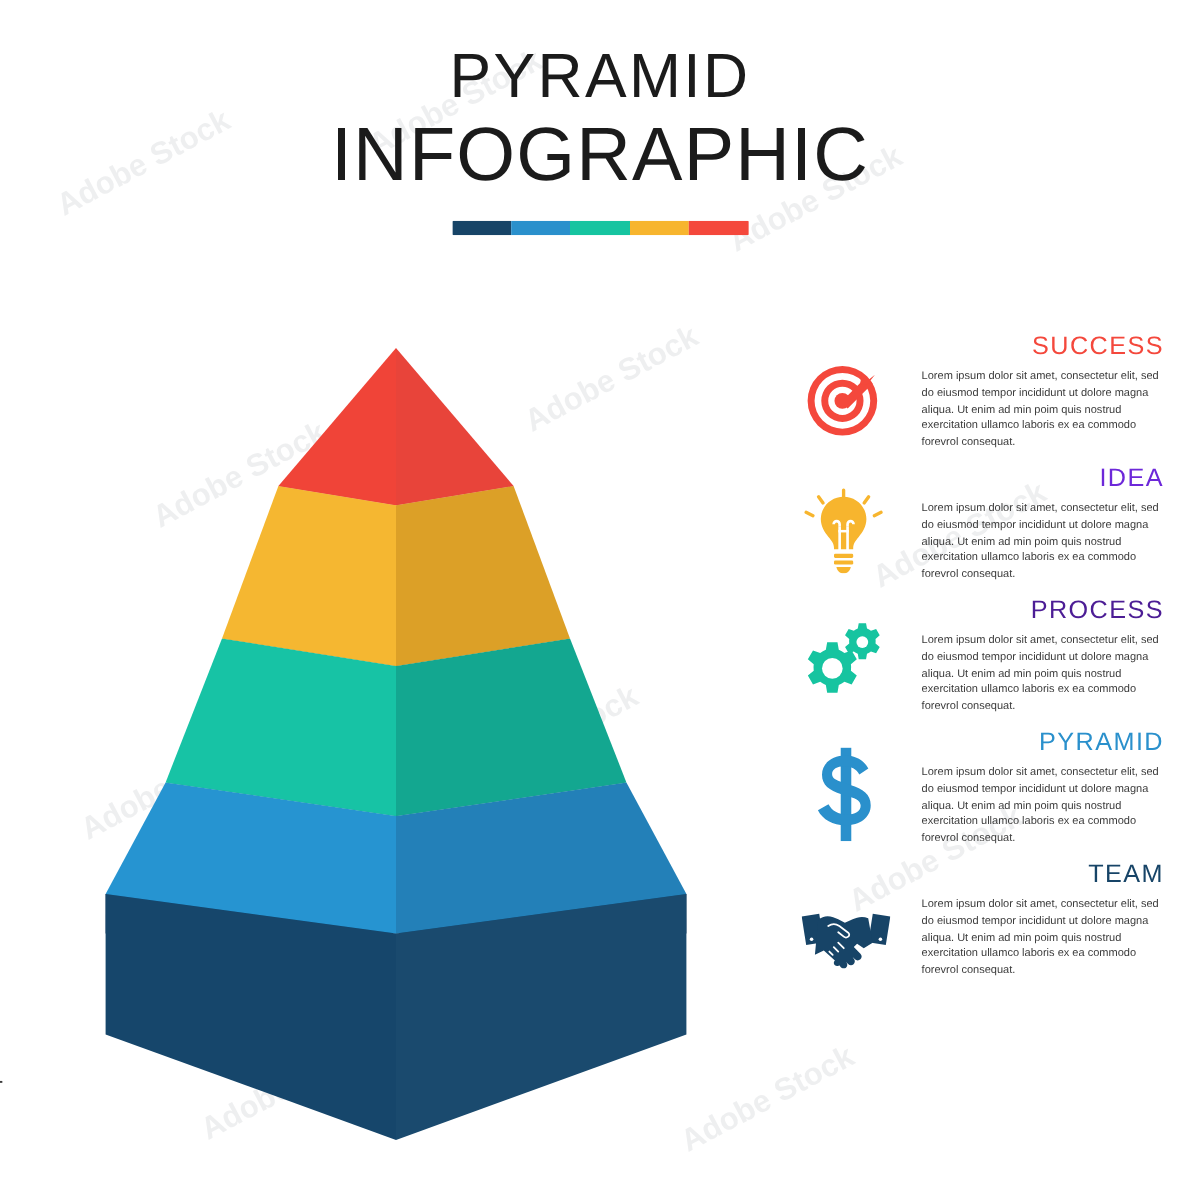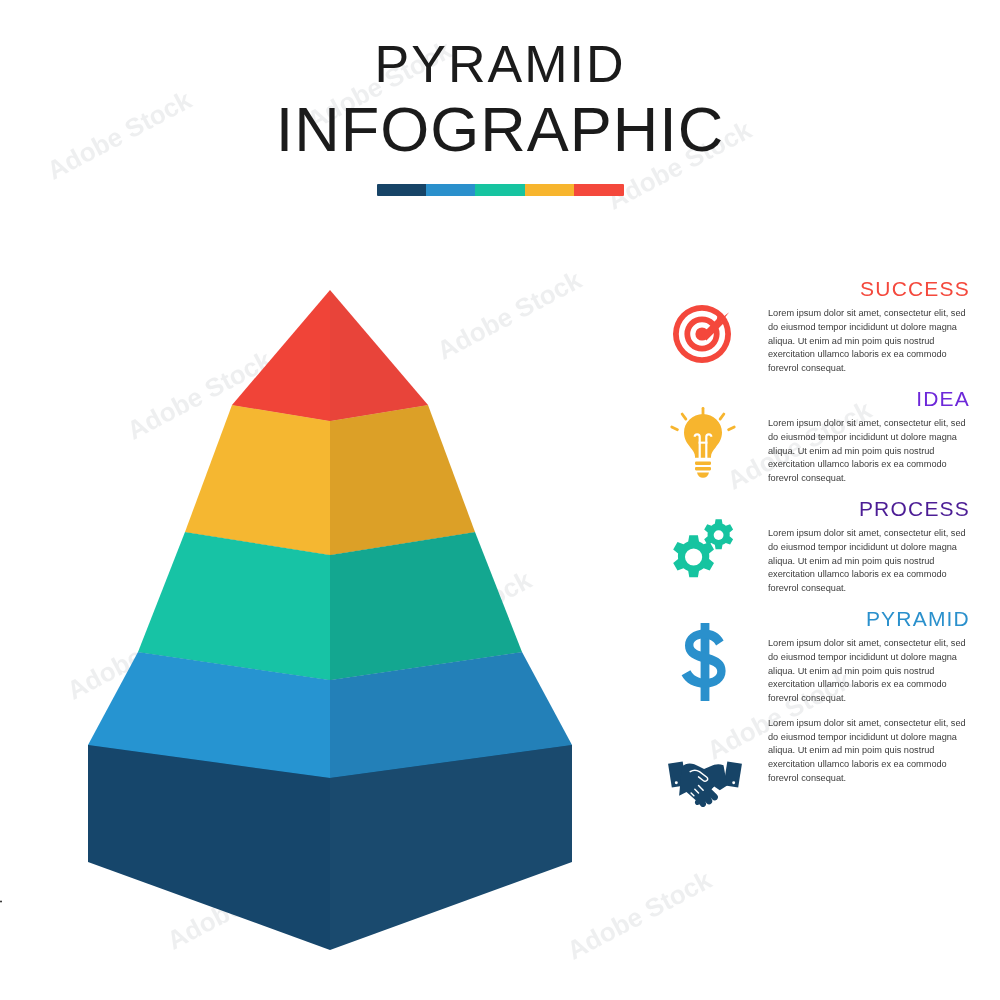--- a/index.html
+++ b/index.html
@@ -275,20 +275,21 @@
             <path d="M24 18c3-2 7-2 10 0l8 6c1.2 1 1.2 2.6 0 3.6s-2.8 1-4 0l-5-4"></path>
             <path d="M33 33l5 5M29 37l4 4M25 41l3 3"></path>
           </g>
           <g fill="#ffffff">
             <circle cx="9" cy="30" r="1.6"></circle>
             <circle cx="71" cy="30" r="1.6"></circle>
           </g>
         </svg>
       </div>
       <div class="legend-body">
+        <div class="legend-title" style="color:#174467">TEAM</div>
         <p class="legend-text">Lorem ipsum dolor sit amet, consectetur elit, sed do eiusmod tempor incididunt ut dolore magna aliqua. Ut enim ad min poim quis nostrud exercitation ullamco laboris ex ea commodo forevrol consequat.</p>
       </div>
     </div>
 
   </div>
 
   <div class="wm-side">Adobe Stock | #468810511</div>
 
 </div>
 

